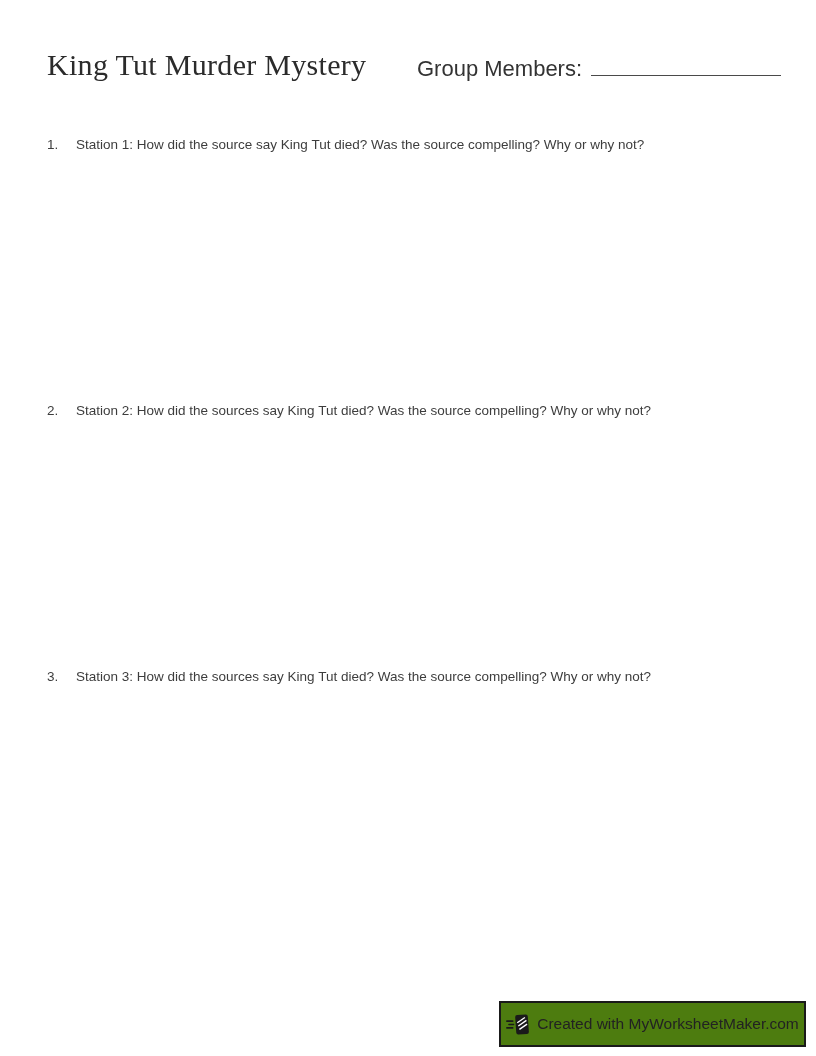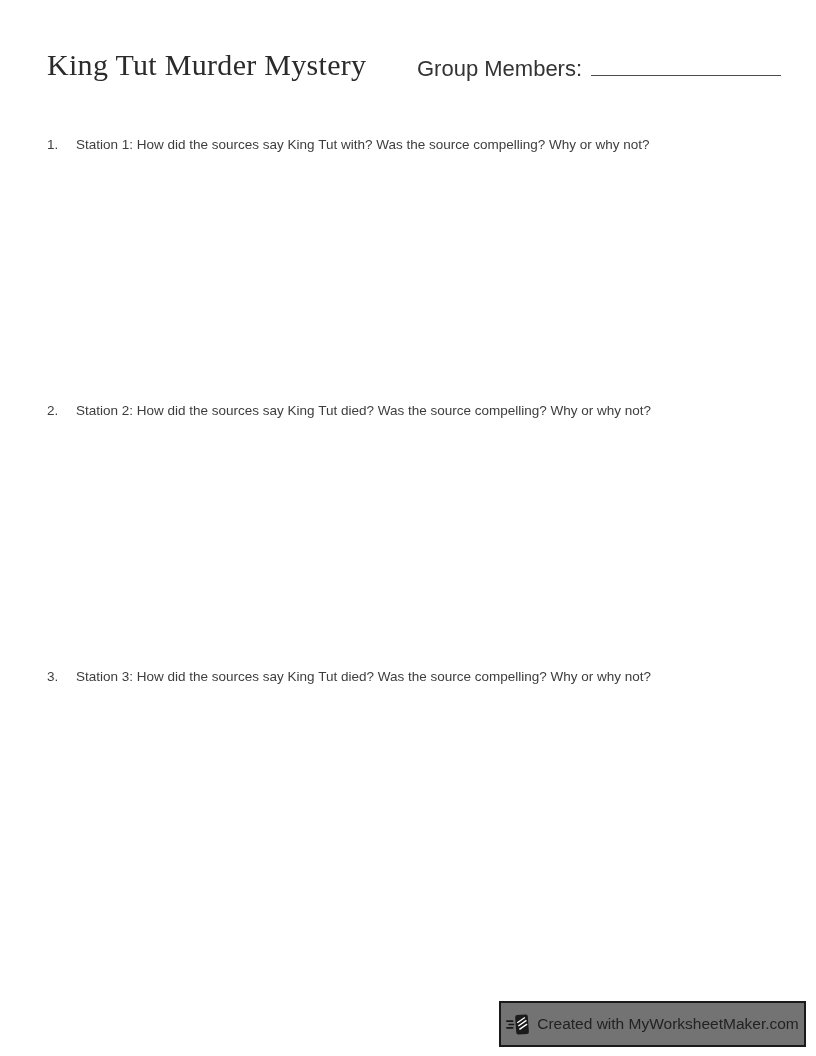--- a/index.html
+++ b/index.html
@@ -65,21 +65,21 @@
   }
   .q-text { flex: 1; }
   .answer-space { flex: 1; }
   .footer-badge {
     position: absolute;
     left: 499px;
     top: 1001px;
     width: 307px;
     height: 46px;
     border: 2px solid #1a1a1a;
-    background: #737373;
+    background: #4d7c0f;
     display: flex;
     align-items: center;
     justify-content: center;
     gap: 4px;
     cursor: pointer;
   }
   .footer-text {
     font-size: 15.5px;
     color: #222222;
     white-space: nowrap;
@@ -98,21 +98,21 @@
   <div class="title">King Tut Murder Mystery</div>
 
   <div class="group-members">
     <span>Group Members:</span>
     <span class="gm-line"></span>
   </div>
 
   <div class="question q1">
     <div class="q-row">
       <span class="q-number">1.</span>
-      <span class="q-text">Station 1: How did the sources say King Tut with? Was the source compelling? Why or why not?</span>
+      <span class="q-text">Station 1: How did the source say King Tut died? Was the source compelling? Why or why not?</span>
     </div>
     <div class="answer-space"></div>
   </div>
 
   <div class="question q2">
     <div class="q-row">
       <span class="q-number">2.</span>
       <span class="q-text">Station 2: How did the sources say King Tut died? Was the source compelling? Why or why not?</span>
     </div>
     <div class="answer-space"></div>

